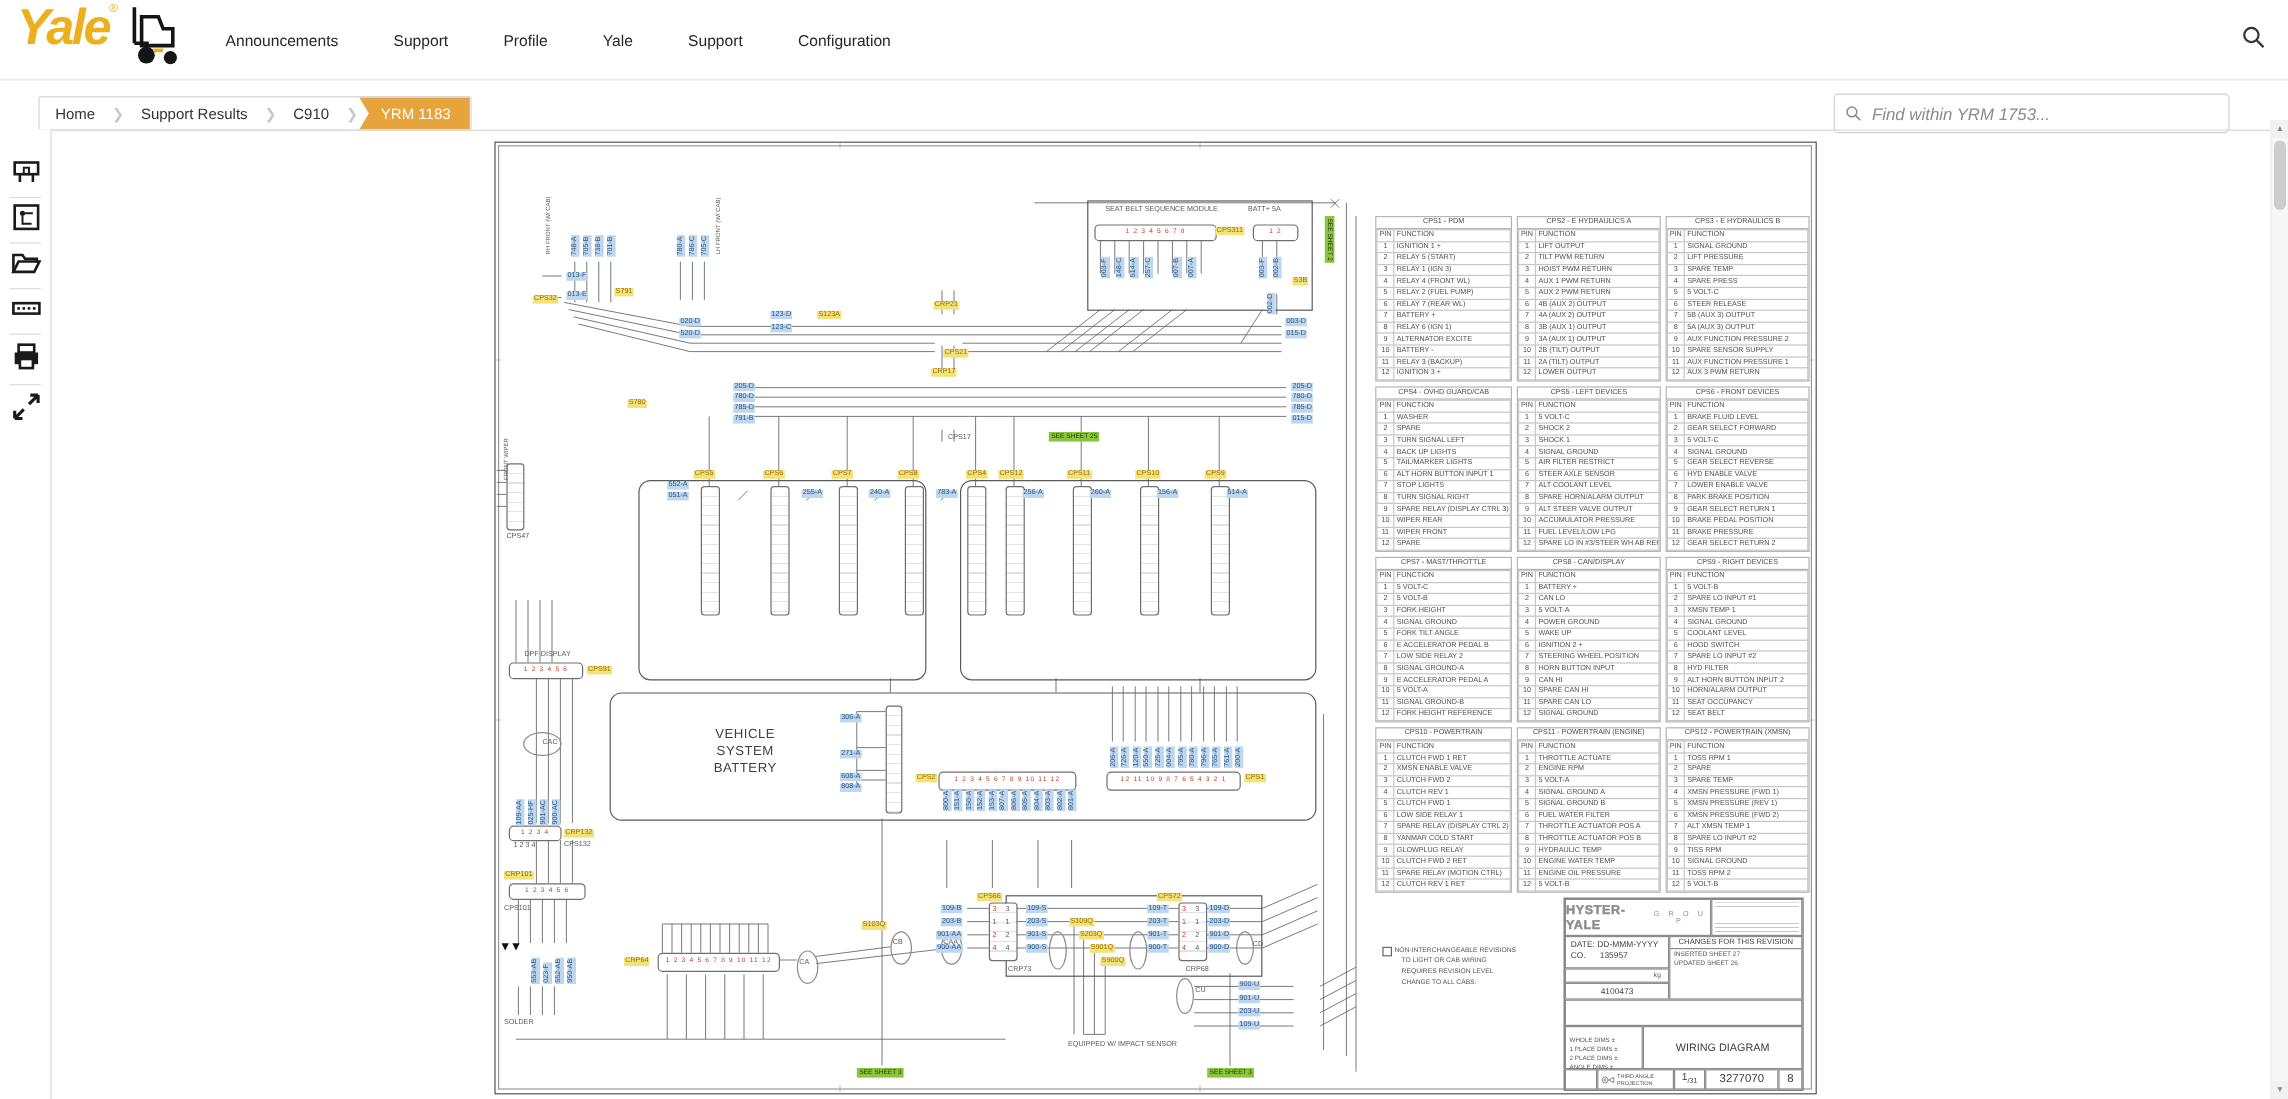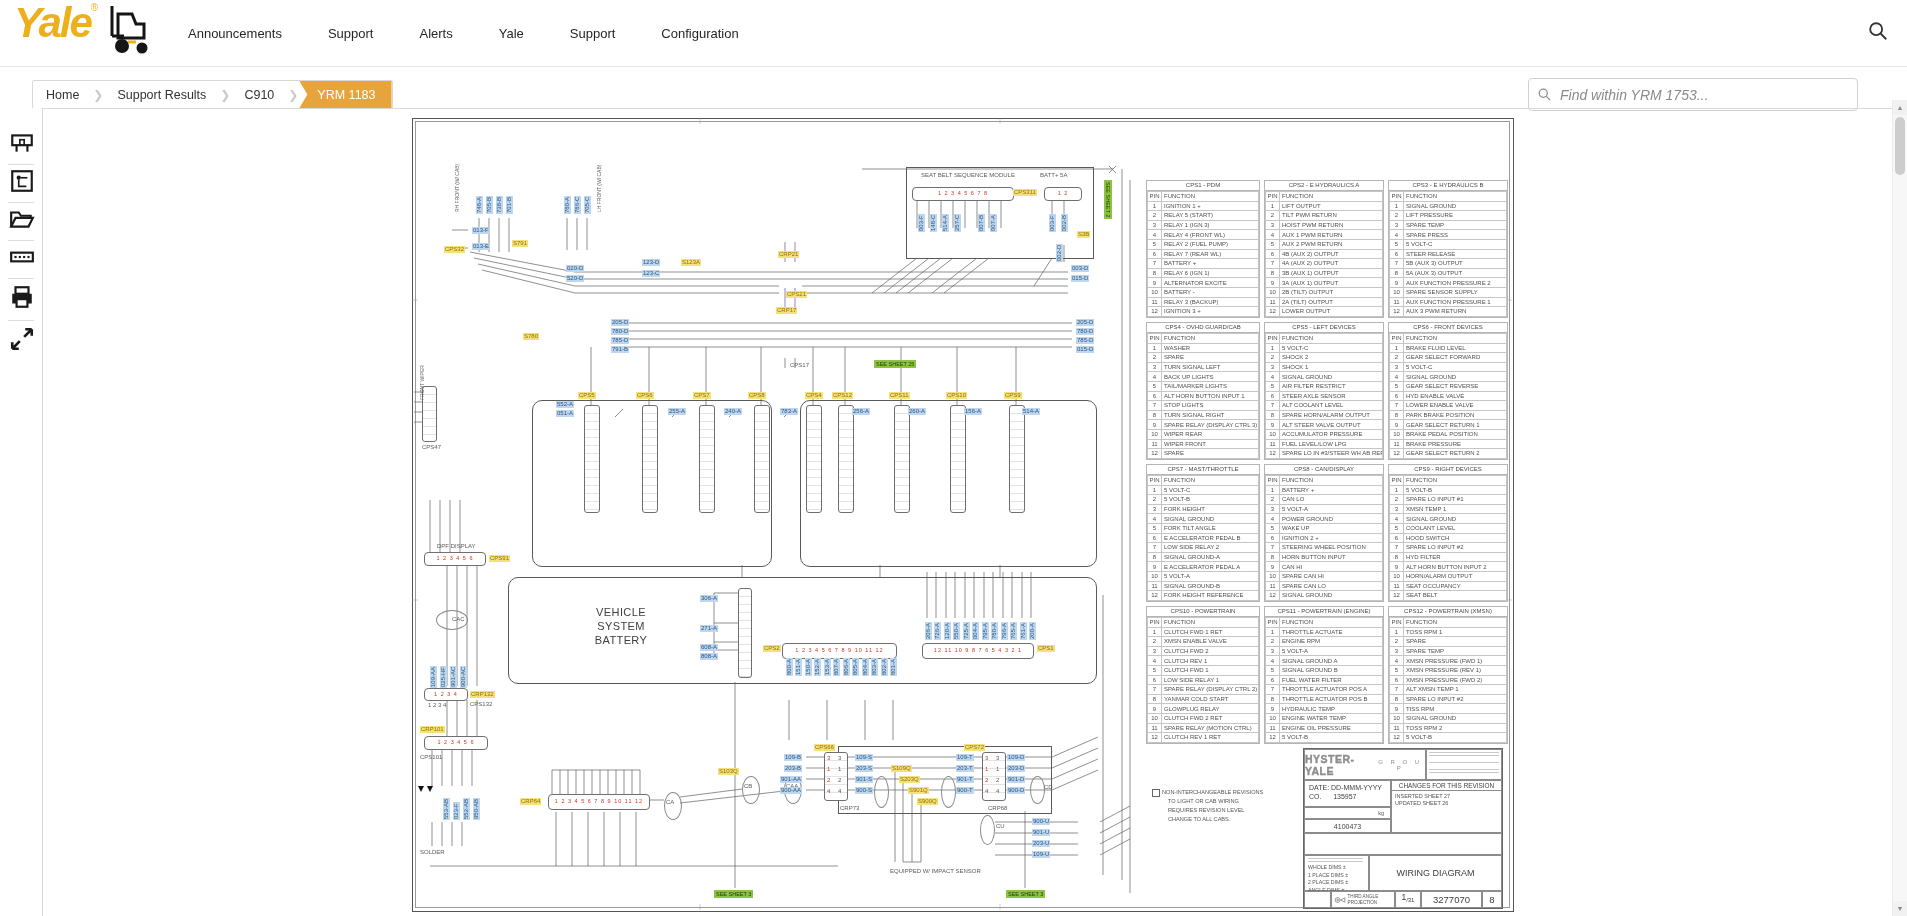--- a/index.html
+++ b/index.html
@@ -100,21 +100,21 @@
         <path d="M14 34 h12" stroke="#151515" stroke-width="3" fill="none"></path>
         <path d="M20 12 h14 l4 10 h8 v14 h-26 z" fill="none" stroke="#151515" stroke-width="3"></path>
         <circle cx="24" cy="44" r="7" fill="#151515"></circle>
         <circle cx="44" cy="46" r="5.5" fill="#151515"></circle>
         <path d="M30 40 h8" stroke="#edb01c" stroke-width="3"></path>
       </svg>
     </div>
     <nav id="nav">
         <span>Announcements</span>
         <span>Support</span>
-        <span>Alerts</span>
+        <span>Profile</span>
         <span>Yale</span>
         <span>Support</span>
         <span>Configuration</span>
       </nav>
     <svg id="hdr-search" viewBox="0 0 24 24">
       <circle cx="10" cy="10" r="6.5" fill="none" stroke="#333" stroke-width="2"></circle>
       <line x1="15" y1="15" x2="21" y2="21" stroke="#333" stroke-width="2"></line>
     </svg>
   </div>
 

